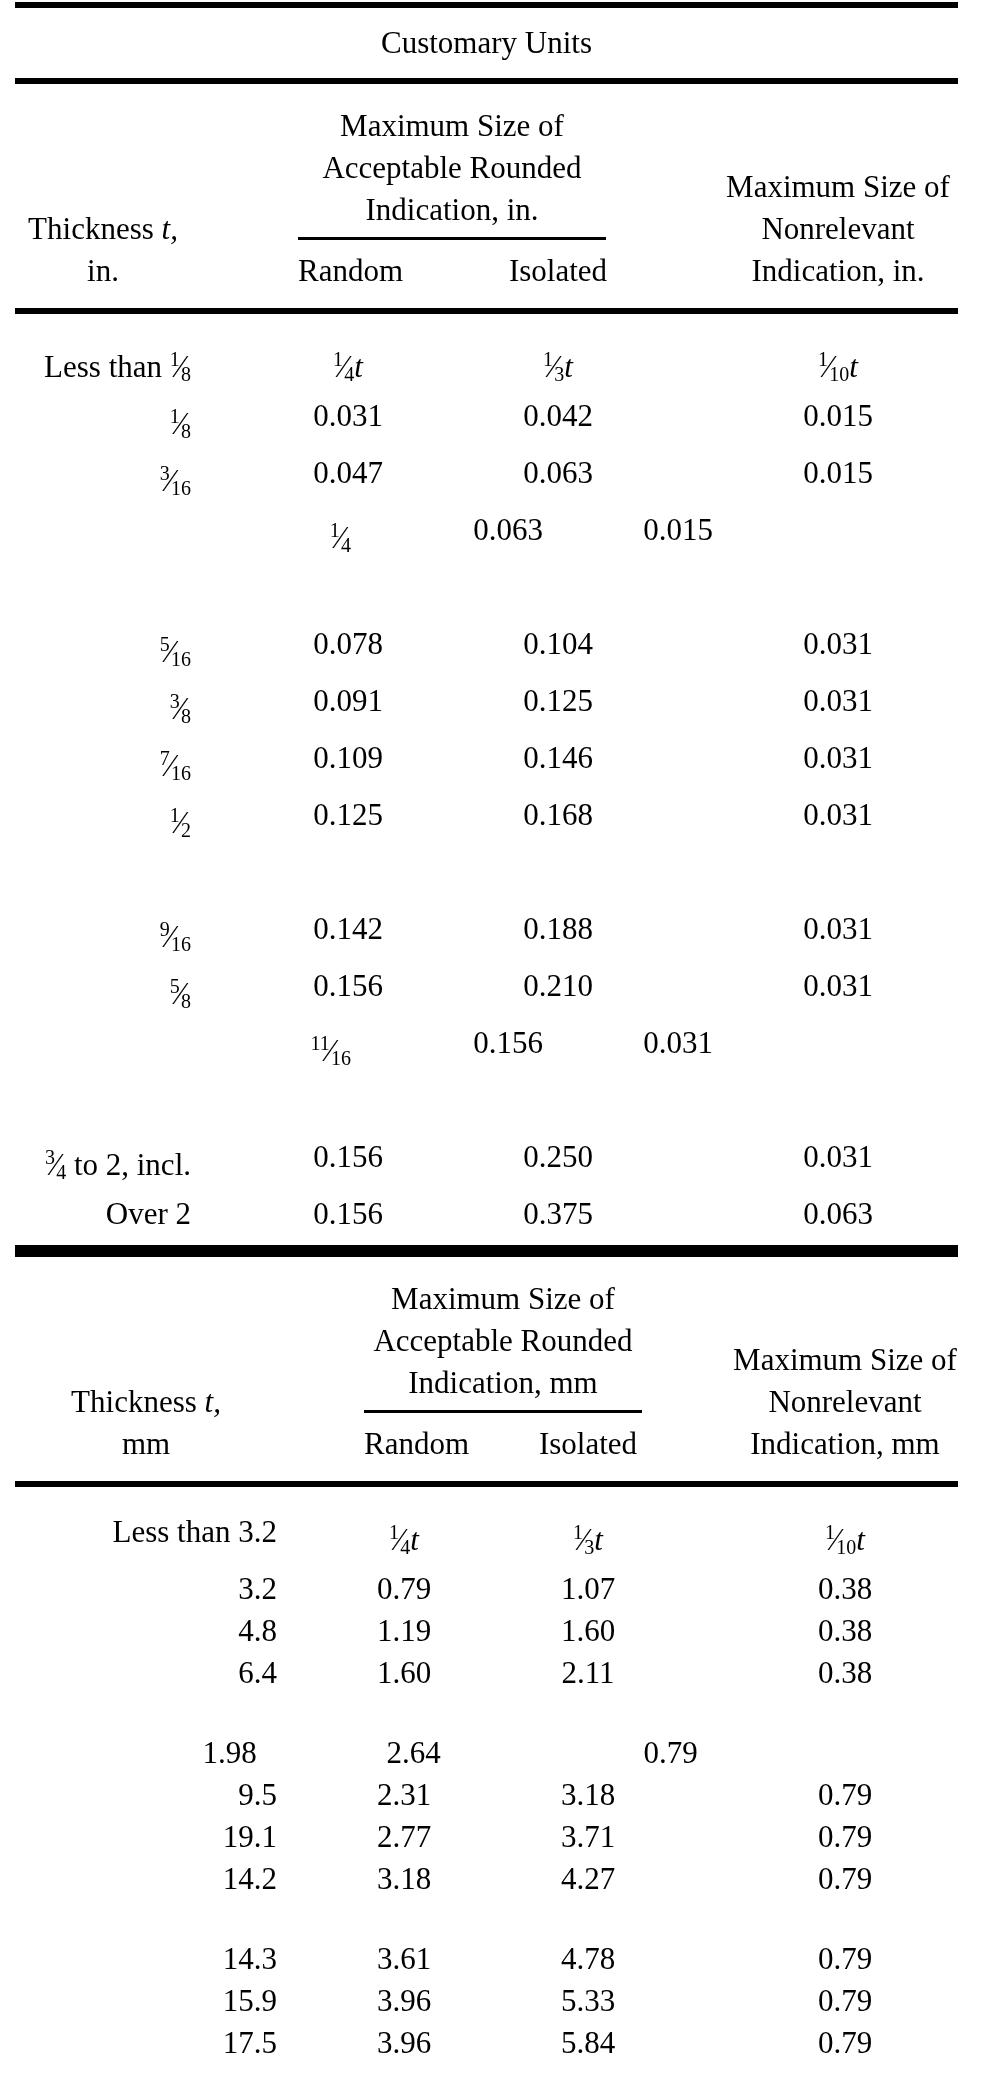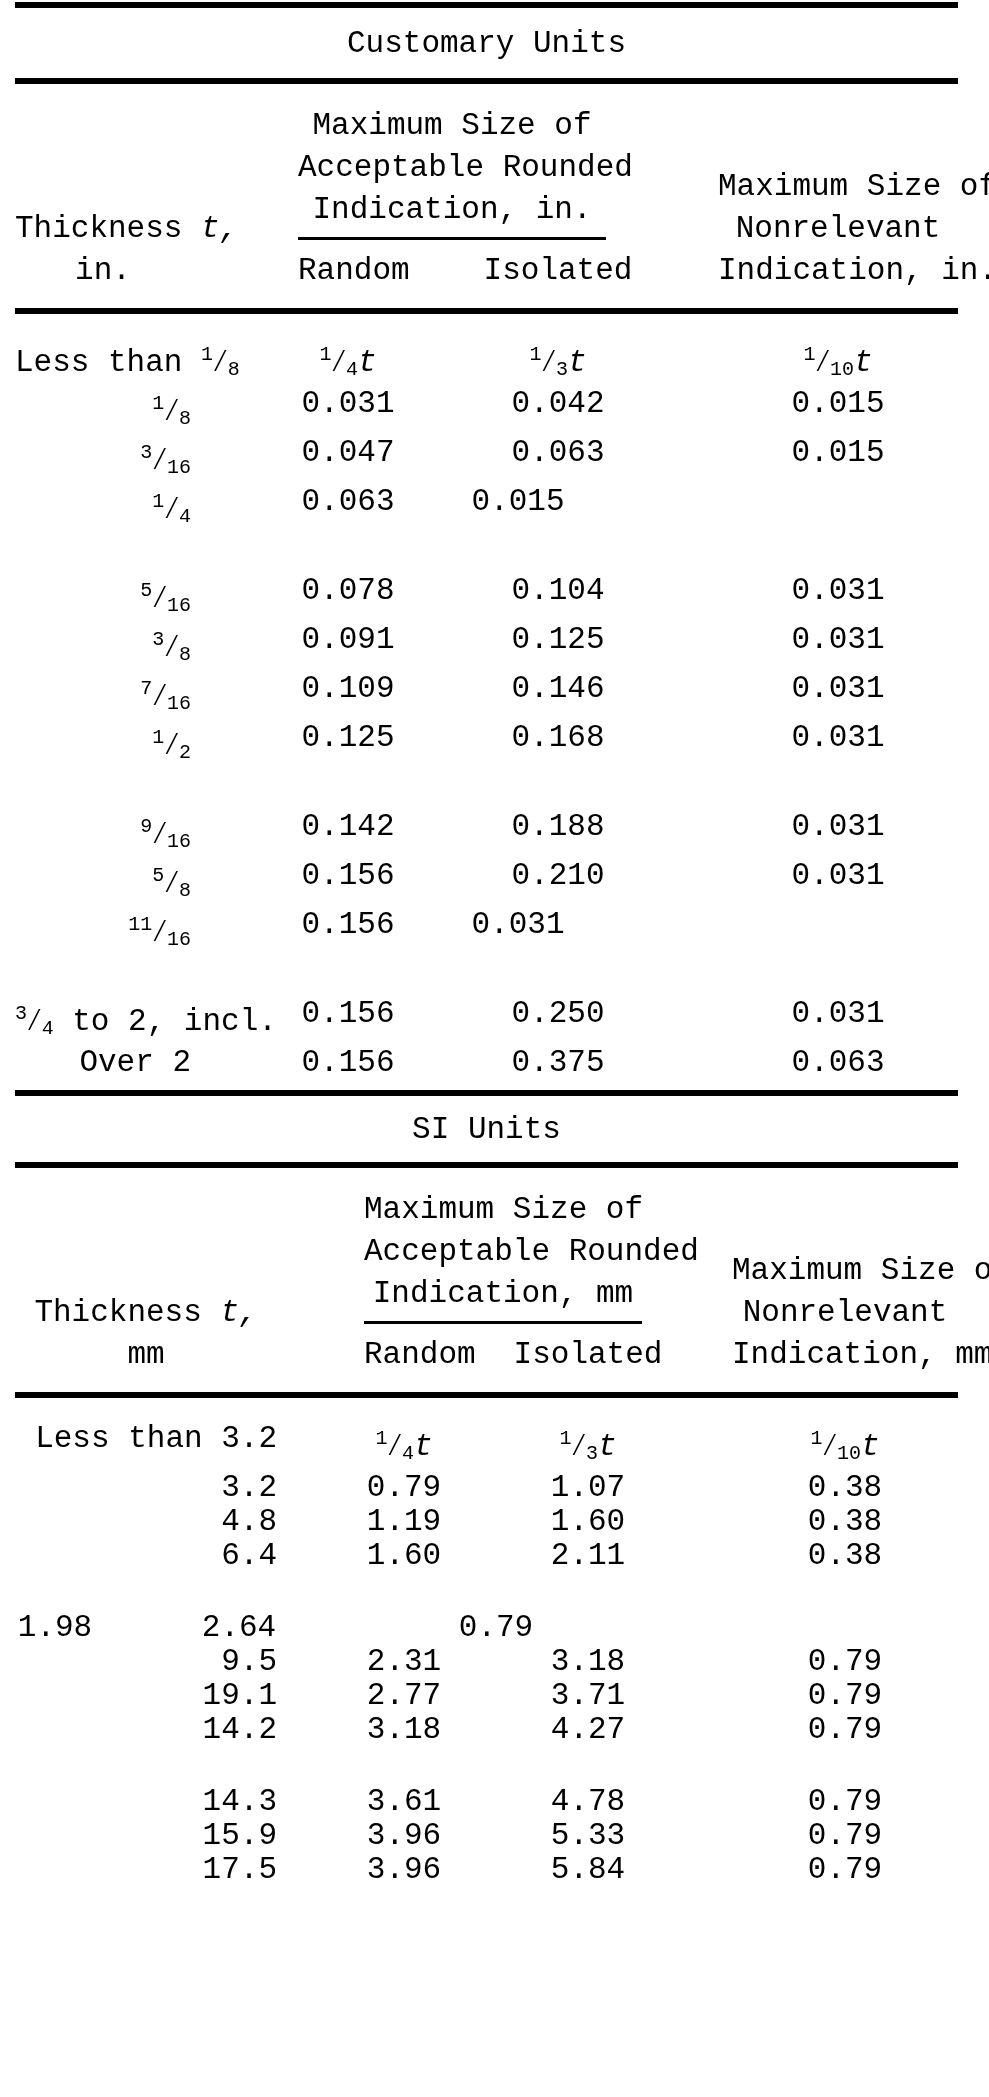--- a/index.html
+++ b/index.html
@@ -3,21 +3,21 @@
 <meta charset="utf-8">
 <style>
   html,body{margin:0;padding:0;background:#fff;}
   .page{
     position:relative;
     width:989px;height:2097px;
     box-sizing:border-box;
     padding:2px 31px 0 15px;
     background:#ffffff;color:#000;
     overflow:hidden;
-    font-family:Liberation Mono, monospace;
+    font-family:Liberation Serif, serif;
     font-size:31px;
   }
   .rule{height:6px;background:#000;}
   .title-row{height:70px;display:flex;align-items:center;justify-content:center;}
   .title-row.si{height:66px;}
 
   .thead{display:flex;align-items:flex-end;height:224px;box-sizing:border-box;
          padding-bottom:16px;line-height:42px;white-space:nowrap;}
   .h1,.h4{text-align:center;}
   .span-top{text-align:center;border-bottom:3px solid #000;padding-bottom:6px;}
@@ -30,23 +30,23 @@
   .us .sc2{width:100px;} .us .sc3{width:320px;}
   .us .h4{width:240px;}
 
   .si-t .h1{width:349px;padding-right:87px;box-sizing:border-box;}
   .si-t .hspan{width:368px;}
   .si-t .span-top{margin-right:90px;}
   .si-t .sc2{width:80px;} .si-t .sc3{width:288px;}
   .si-t .h4{width:226px;}
 
   .tbody{padding:24px 0 10px 0;}
-  .group + .group{margin-top:40px;}
+  .group + .group{margin-top:57px;}
   .si-t .group + .group{margin-top:38px;}
-  .row{display:flex;line-height:34px;white-space:nowrap;}
+  .row{display:flex;line-height:42px;white-space:nowrap;justify-content:center;}
 
   .us .cc0{width:283px;text-align:right;padding-right:107px;box-sizing:border-box;}
   .us .cc1{width:100px;text-align:center;}
   .us .cc2{width:320px;text-align:center;}
   .us .cc3{width:240px;text-align:center;}
 
   .si-t .cc0{width:349px;text-align:right;padding-right:87px;box-sizing:border-box;}
   .si-t .cc1{width:80px;text-align:center;}
   .si-t .cc2{width:288px;text-align:center;}
   .si-t .cc3{width:226px;text-align:center;}
@@ -177,23 +177,20 @@
             <div class="cell cc2">0.375</div>
             <div class="cell cc3">0.063</div>
           </div>
         </div>
       </div>
   </section>
 
   <div class="rule"></div>
 
   <section>
-    <div class="title-row si">
-      <span>SI Units</span>
-    </div>
     <div class="rule"></div>
 
     <div class="thead si-t">
       <div class="h1">
         <div>Thickness <i>t,</i></div>
         <div>mm</div>
       </div>
       <div class="hspan">
         <div class="span-top">
           <div>Maximum Size of</div>

